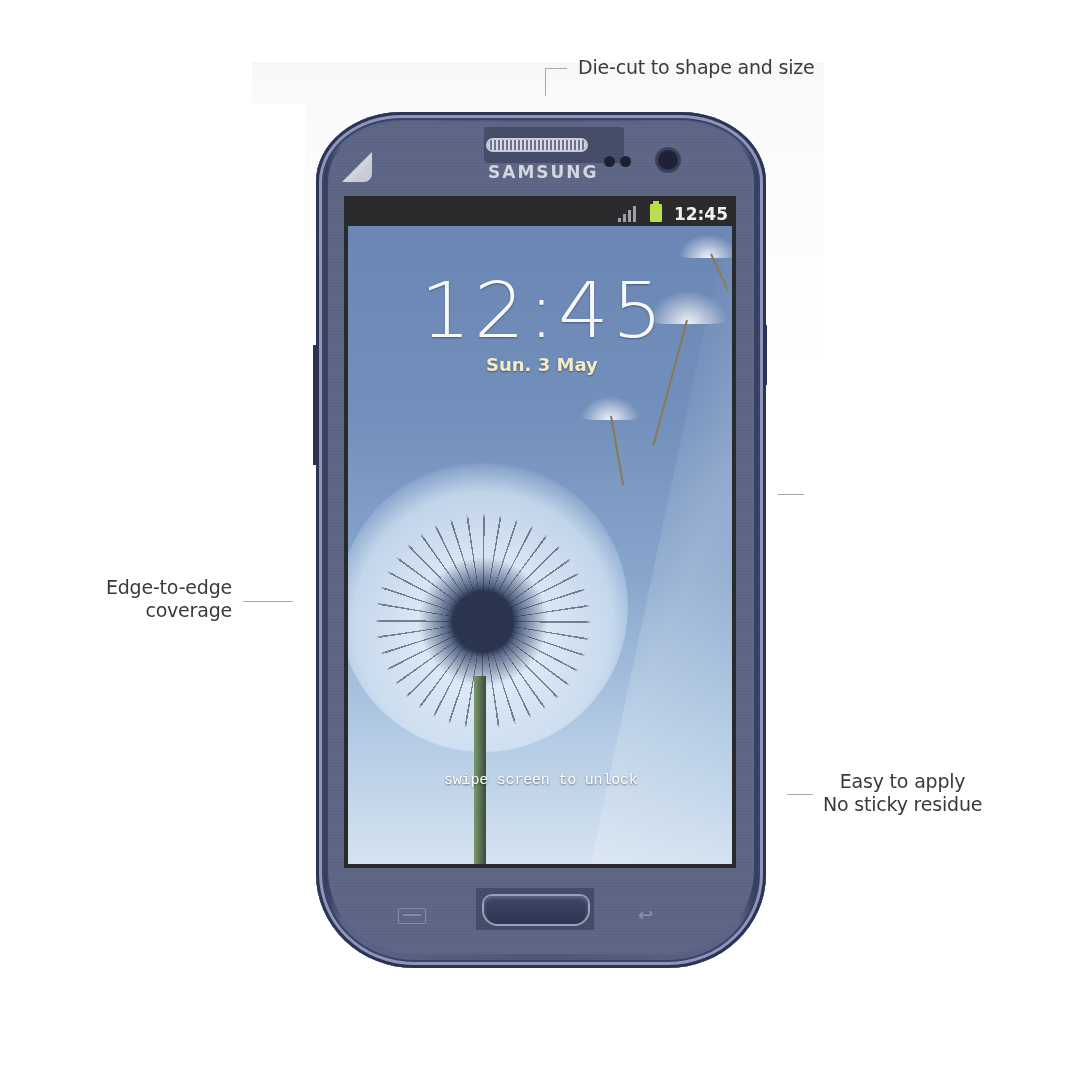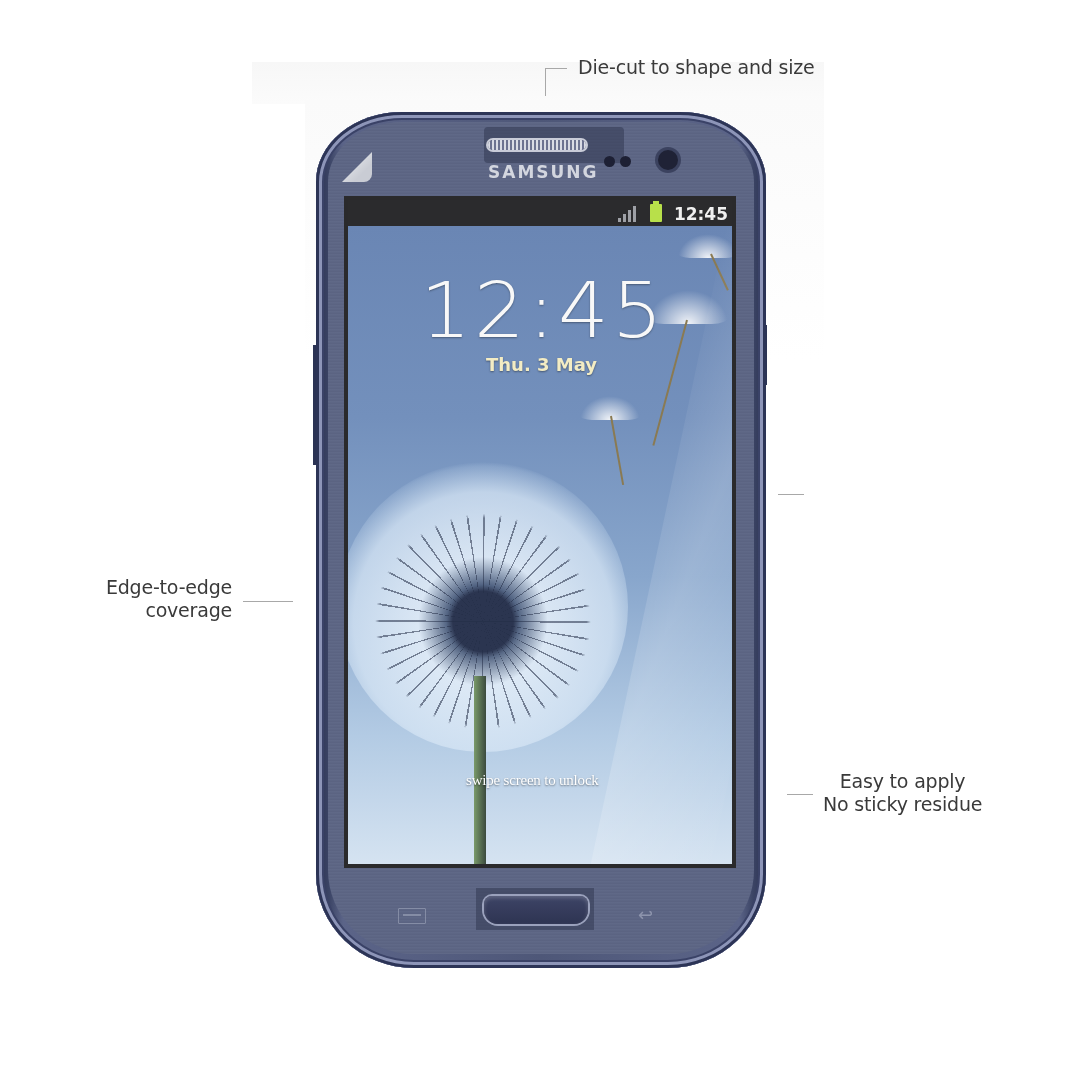--- a/index.html
+++ b/index.html
@@ -39,21 +39,21 @@
   .clock { position:absolute; left:78px; top:40px; font-family:"DejaVu Sans", sans-serif; font-weight:200; font-size:76px; color:#f8f8f8; letter-spacing:3px; text-shadow:0 1px 2px rgba(0,0,0,0.35); transform:scaleX(1.05); }
   .date { position:absolute; left:138px; top:128px; font-family:"DejaVu Sans", sans-serif; font-weight:bold; font-size:18px; color:#f3ecc4; text-shadow:0 1px 2px rgba(0,0,0,0.4); }
   .dandelion { position:absolute; left:-10px; top:236px; width:290px; height:290px; border-radius:50%;
     background:radial-gradient(circle at 50% 55%, #2b3550 0 14%, rgba(43,53,80,0.6) 17%, rgba(230,240,250,0.85) 30%, rgba(215,230,245,0.75) 60%, rgba(200,220,240,0.2) 72%, rgba(200,220,240,0) 74%); }
   .dandelion-spokes { position:absolute; left:-10px; top:236px; width:290px; height:290px; border-radius:50%;
     background:repeating-conic-gradient(from 0deg at 50% 55%, rgba(35,45,70,0.55) 0deg 1deg, rgba(255,255,255,0) 1deg 9deg);
     -webkit-mask:radial-gradient(circle at 50% 55%, #000 0 48%, transparent 50%); mask:radial-gradient(circle at 50% 55%, #000 0 48%, transparent 50%); }
   .stem { position:absolute; left:126px; top:450px; width:12px; height:200px; background:linear-gradient(90deg,#7a9a6a,#3b4a3e); }
   .seed { position:absolute; width:60px; height:24px; border-radius:50% 50% 20% 20%; background:radial-gradient(ellipse at 50% 100%, rgba(255,255,255,0.9), rgba(255,255,255,0) 70%); }
   .seed-stem { position:absolute; width:2px; background:#8a7a52; transform-origin:top center; }
-  .unlock-hint { position:absolute; left:96px; top:546px; font-family:Liberation Serif, serif; font-size:15px; color:#ffffff; text-shadow:0 1px 2px rgba(0,0,0,0.5); letter-spacing:-0.2px;margin-left:22px; }
+  .unlock-hint { position:absolute; left:96px; top:546px; font-family:Liberation Mono, monospace; font-size:15px; color:#ffffff; text-shadow:0 1px 2px rgba(0,0,0,0.5); letter-spacing:-0.2px; }
 
   .film-peel { position:absolute; left:26px; top:40px; width:30px; height:30px; background:linear-gradient(135deg,#f1f2f5 0%,#c9ccd4 70%); border-radius:0 0 8px 0; clip-path:polygon(0 100%, 100% 0, 100% 85%, 85% 100%); }
 
   .home-plate { position:absolute; left:160px; top:776px; width:118px; height:42px; background:rgba(40,46,72,0.45); }
   .home-button { position:absolute; left:168px; top:784px; width:104px; height:28px; border-radius:8px 8px 14px 14px; background:linear-gradient(#3d4466,#2e3452); box-shadow:0 0 0 2px #9aa1bc, inset 0 2px 4px rgba(255,255,255,0.2); }
   .menu-key { position:absolute; left:82px; top:796px; width:26px; height:14px; border:1.5px solid rgba(180,186,205,0.45); border-radius:1px; }
   .menu-key:after { content:""; position:absolute; left:4px; top:5px; width:18px; height:2px; background:rgba(180,186,205,0.45); }
   .back-key { position:absolute; left:322px; top:792px; font-size:18px; color:rgba(180,186,205,0.55); }
   .side-key { position:absolute; width:3px; background:#2b3354; }
 </style>
@@ -117,21 +117,21 @@
 
       <div class="seed" style="left:330px;top:8px;"></div>
       <div class="seed-stem" style="left:362px;top:28px;height:40px;transform:rotate(-25deg);"></div>
       <div class="seed" style="left:300px;top:64px;width:80px;height:34px;"></div>
       <div class="seed-stem" style="left:338px;top:94px;height:130px;transform:rotate(15deg);"></div>
       <div class="seed" style="left:232px;top:170px;"></div>
       <div class="seed-stem" style="left:262px;top:190px;height:70px;transform:rotate(-10deg);"></div>
 
       <div class="glare"></div>
       <div class="clock">12:45</div>
-      <div class="date">Thu. 3 May</div>
+      <div class="date">Sun. 3 May</div>
       <div class="unlock-hint">swipe screen to unlock</div>
     </div>
   </div>
 
   <div class="menu-key"></div>
   <div class="home-plate"></div>
   <div class="home-button"></div>
   <div class="back-key">↩</div>
 </div>
 

